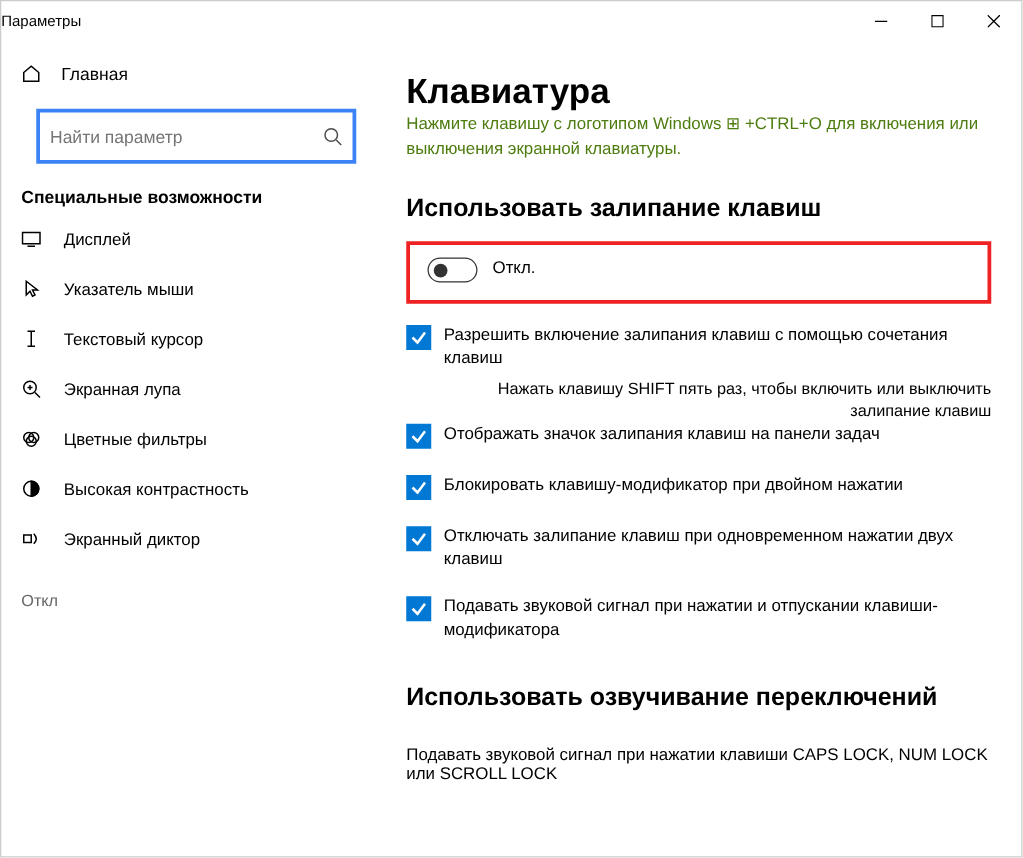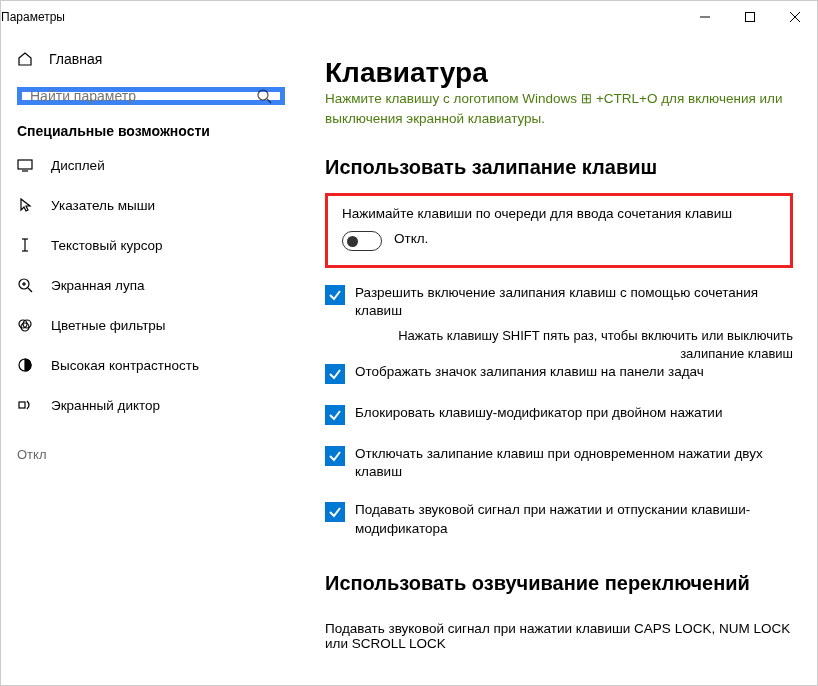--- a/index.html
+++ b/index.html
@@ -6,21 +6,21 @@
 body { width: 818px; height: 686px; background: #fff; overflow: hidden; position: relative; border: 1px solid #ccc; }
 .titlebar { height: 32px; display: flex; align-items: center; padding-left: 0; font-size: 12px; }
 .titlebar .title { flex: 1; }
 .titlebar .ctrl { width: 45px; height: 32px; display: flex; align-items: center; justify-content: center; cursor: pointer; }
 .titlebar svg { width: 10px; height: 10px; }
 .main { display: flex; height: calc(100% - 32px); }
 .sidebar { width: 300px; padding: 8px 0 0 0; overflow: hidden; }
 .home-row { display: flex; align-items: center; padding: 10px 16px; cursor: pointer; gap: 16px; }
 .home-row .icon { width: 16px; height: 16px; }
 .home-row span { font-size: 14px; }
-.searchbox { margin: 10px 16px 18px 16px; border: 5px solid #3b82f6; height: 18px; display: flex; align-items: center; padding: 0 8px; }
+.searchbox { margin: 10px 16px 18px 28px; border: 3px solid #3b82f6; height: 44px; display: flex; align-items: center; padding: 0 8px; }
 .searchbox input { border: none; outline: none; flex: 1; font-size: 14px; background: transparent; }
 .searchbox .sicon { width: 16px; height: 16px; opacity: .7; }
 .section-title { padding: 0 16px 6px 16px; font-size: 14px; font-weight: 600; }
 .group-label { padding: 22px 16px 8px 16px; font-size: 13px; color: #666; }
 .nav-item { display: flex; align-items: center; gap: 18px; padding: 12px 16px; cursor: pointer; font-size: 13.5px; }
 .nav-item .icon { width: 16px; height: 16px; display: flex; align-items: center; justify-content: center; }
 .content { flex: 1; padding: 24px 24px 0 24px; overflow-y: auto; }
 .content h1 { font-size: 28px; font-weight: 600; margin-bottom: 0; }
 .desc { font-size: 13.5px; color: #4d7c0f; line-height: 1.45; margin-bottom: 28px; }
 .content h2 { font-size: 20px; font-weight: 600; margin-bottom: 14px; }
@@ -147,21 +147,20 @@
     <div class="group-label">Откл</div>
   </div>
 
   <div class="content">
     <h1>Клавиатура</h1>
     <p class="desc">Нажмите клавишу с логотипом Windows ⊞ +CTRL+O для включения или выключения экранной клавиатуры.</p>
 
     <h2>Использовать залипание клавиш</h2>
 
     <div class="highlight-box">
-      <div class="setting-text">Нажимайте клавиши по очереди для ввода сочетания клавиш</div>
       <div class="toggle">
         <div class="track">
             <div class="knob"></div>
           </div>
         <div class="state">Откл.</div>
       </div>
     </div>
 
     <div class="check-row">
       <div class="cb">

